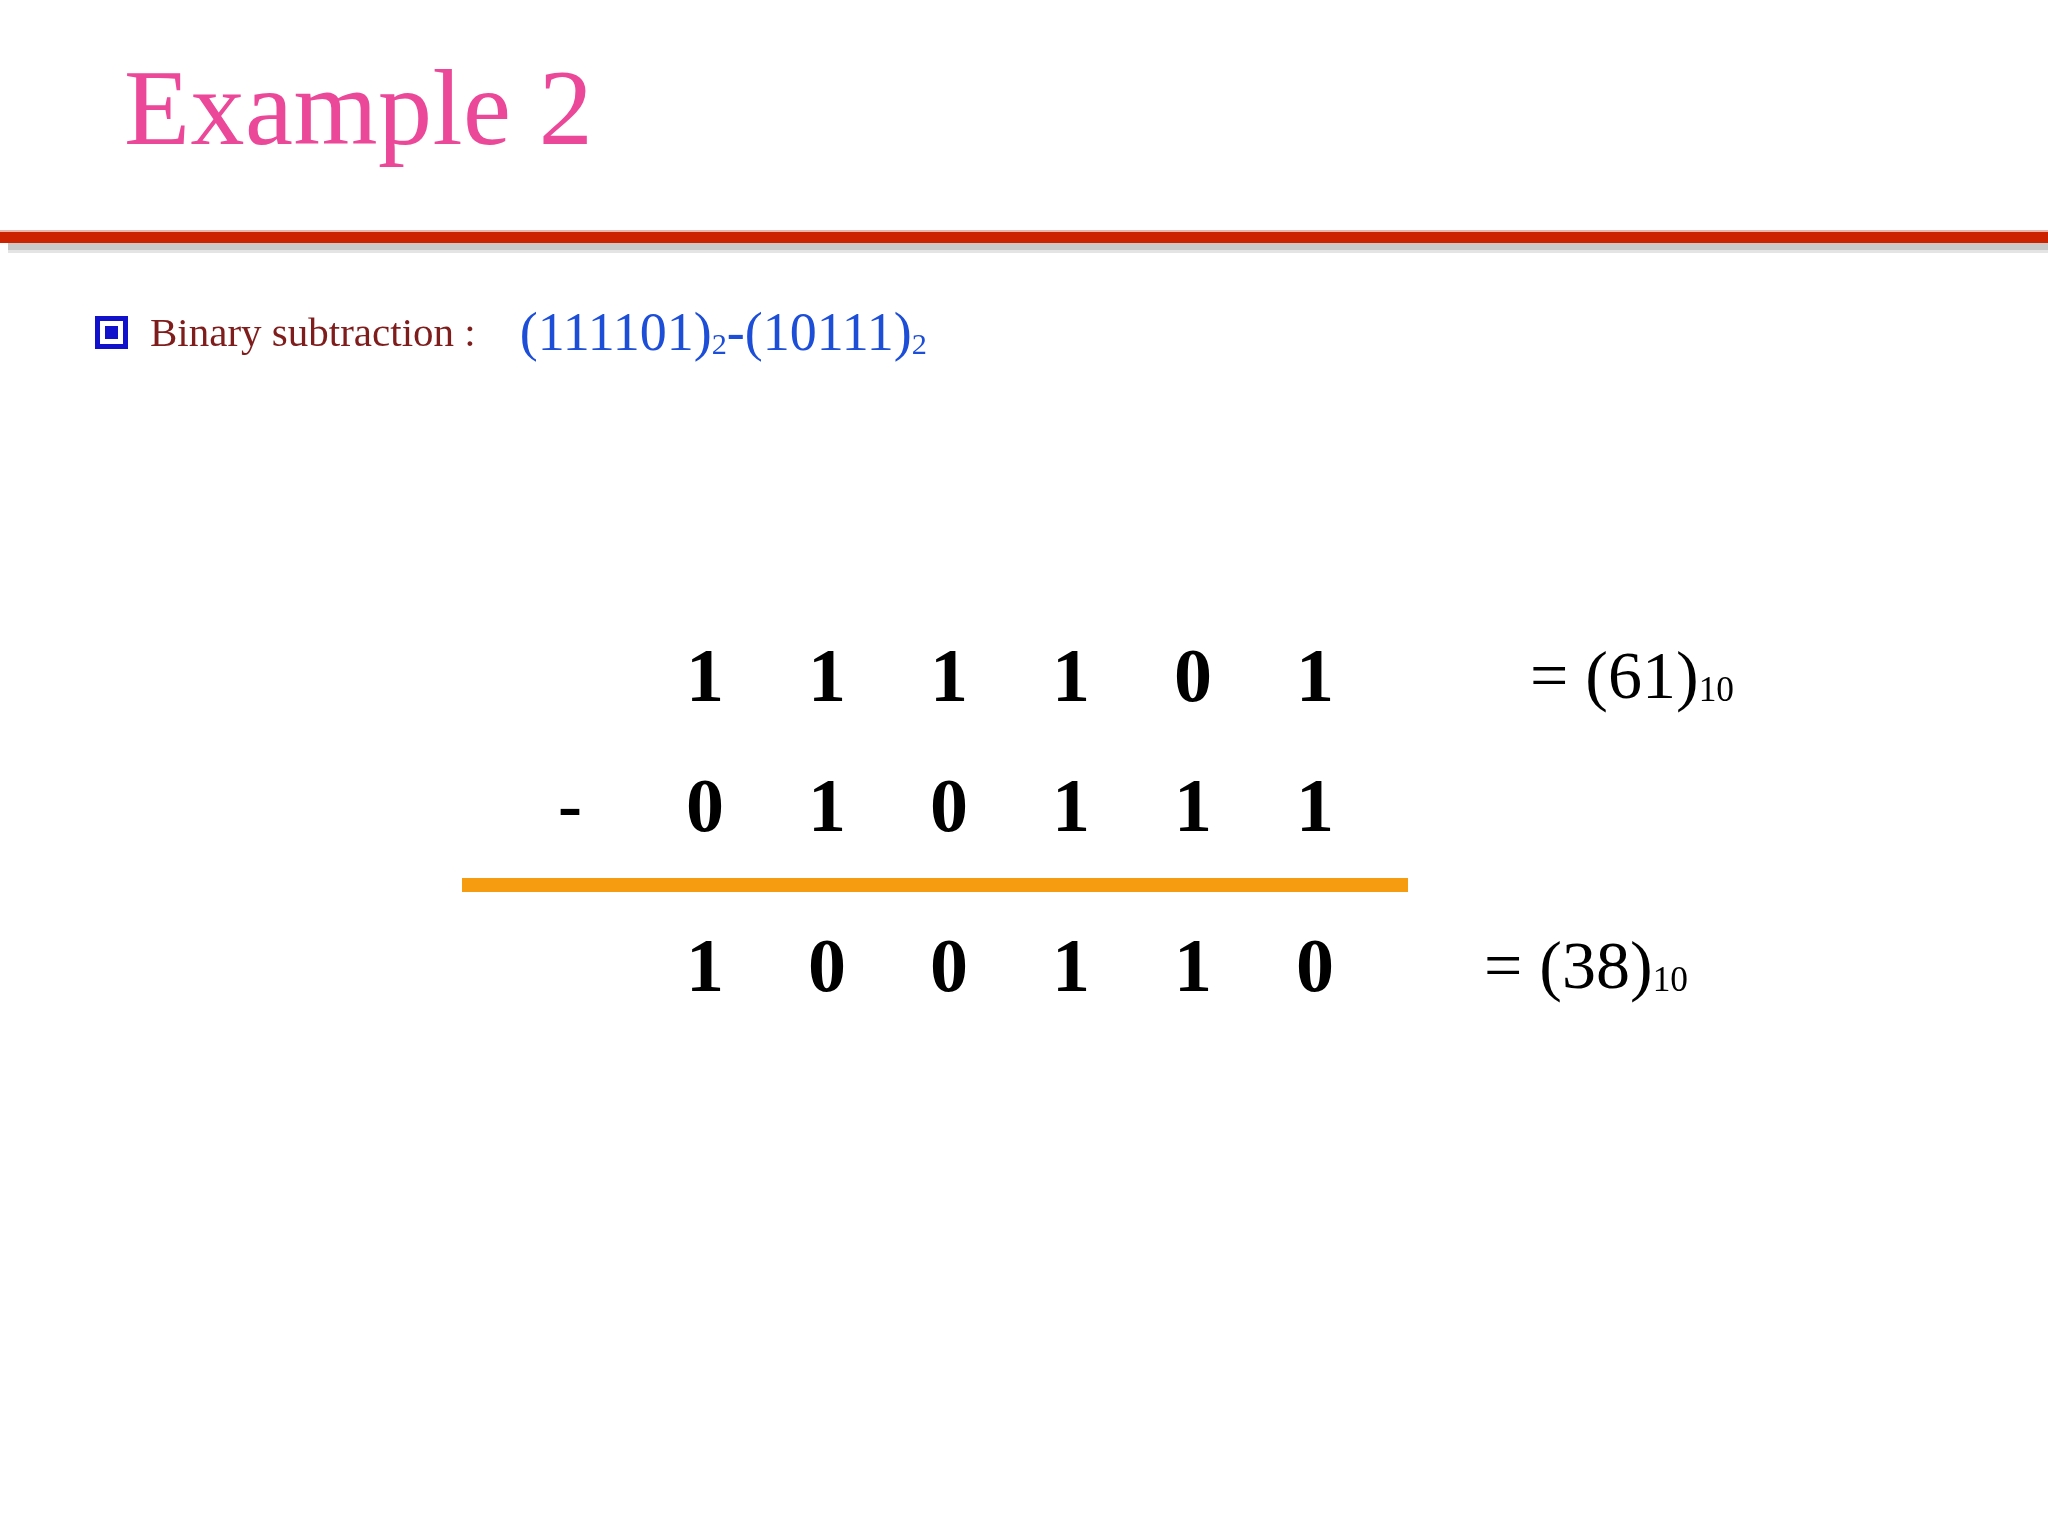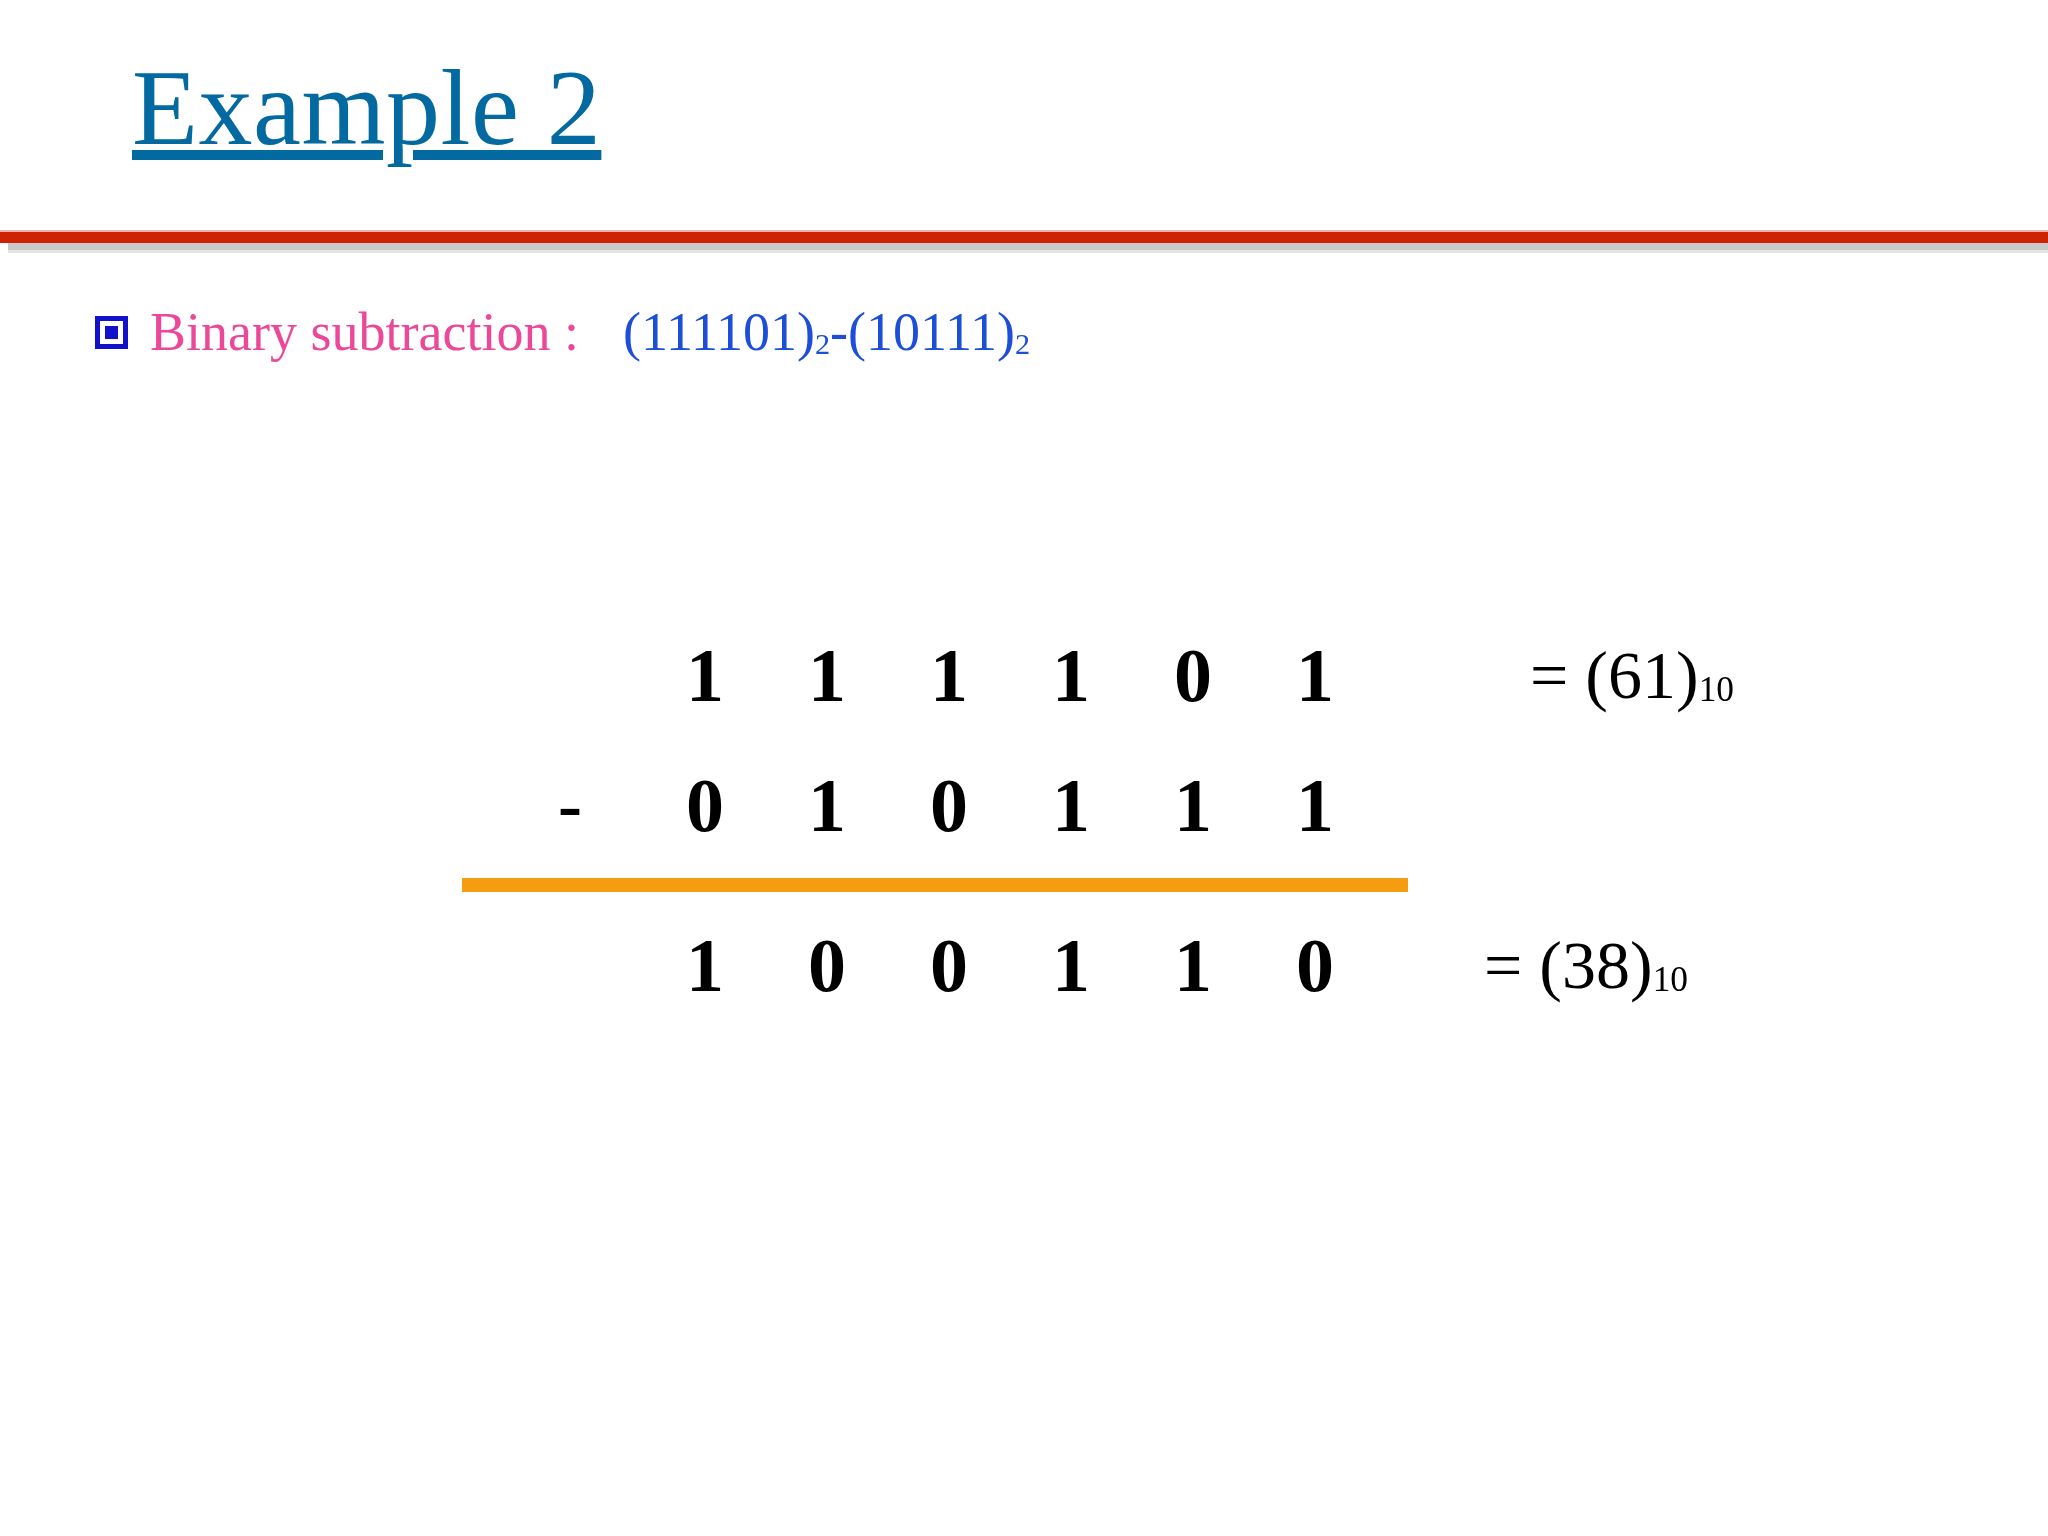--- a/index.html
+++ b/index.html
@@ -15,29 +15,28 @@
     position: relative;
     width: 2048px;
     height: 1536px;
     background: #ffffff;
     overflow: hidden;
   }
 
   
   .slide-title {
     position: absolute;
-    left: 132px;
+    left: 124px;
     top: 50px;
     font-size: 108px;
     line-height: 1.08;
-    color: #0369a1;
+    color: #ec4899;
     font-weight: 400;
     letter-spacing: 0.5px;
     white-space: nowrap;
-    text-decoration: underline;
   }
 
   
   .title-rule {
     position: absolute;
     left: 0;
     top: 230px;
     width: 2048px;
     height: 16px;
   }
@@ -96,22 +95,22 @@
   .bullet-marker::after {
     content: "";
     position: absolute;
     left: 5px;
     top: 5px;
     right: 5px;
     bottom: 5px;
     background: #1111CC;
   }
   .bullet-text {
-    font-size: 54px;
-    color: #ec4899;
+    font-size: 41px;
+    color: #7f1d1d;
     line-height: 1;
   }
   .bullet-expr {
     font-size: 54px;
     color: #1d4ed8;
     line-height: 1;
     margin-left: 44px;
   }
   .sub {
     font-size: 0.56em;

